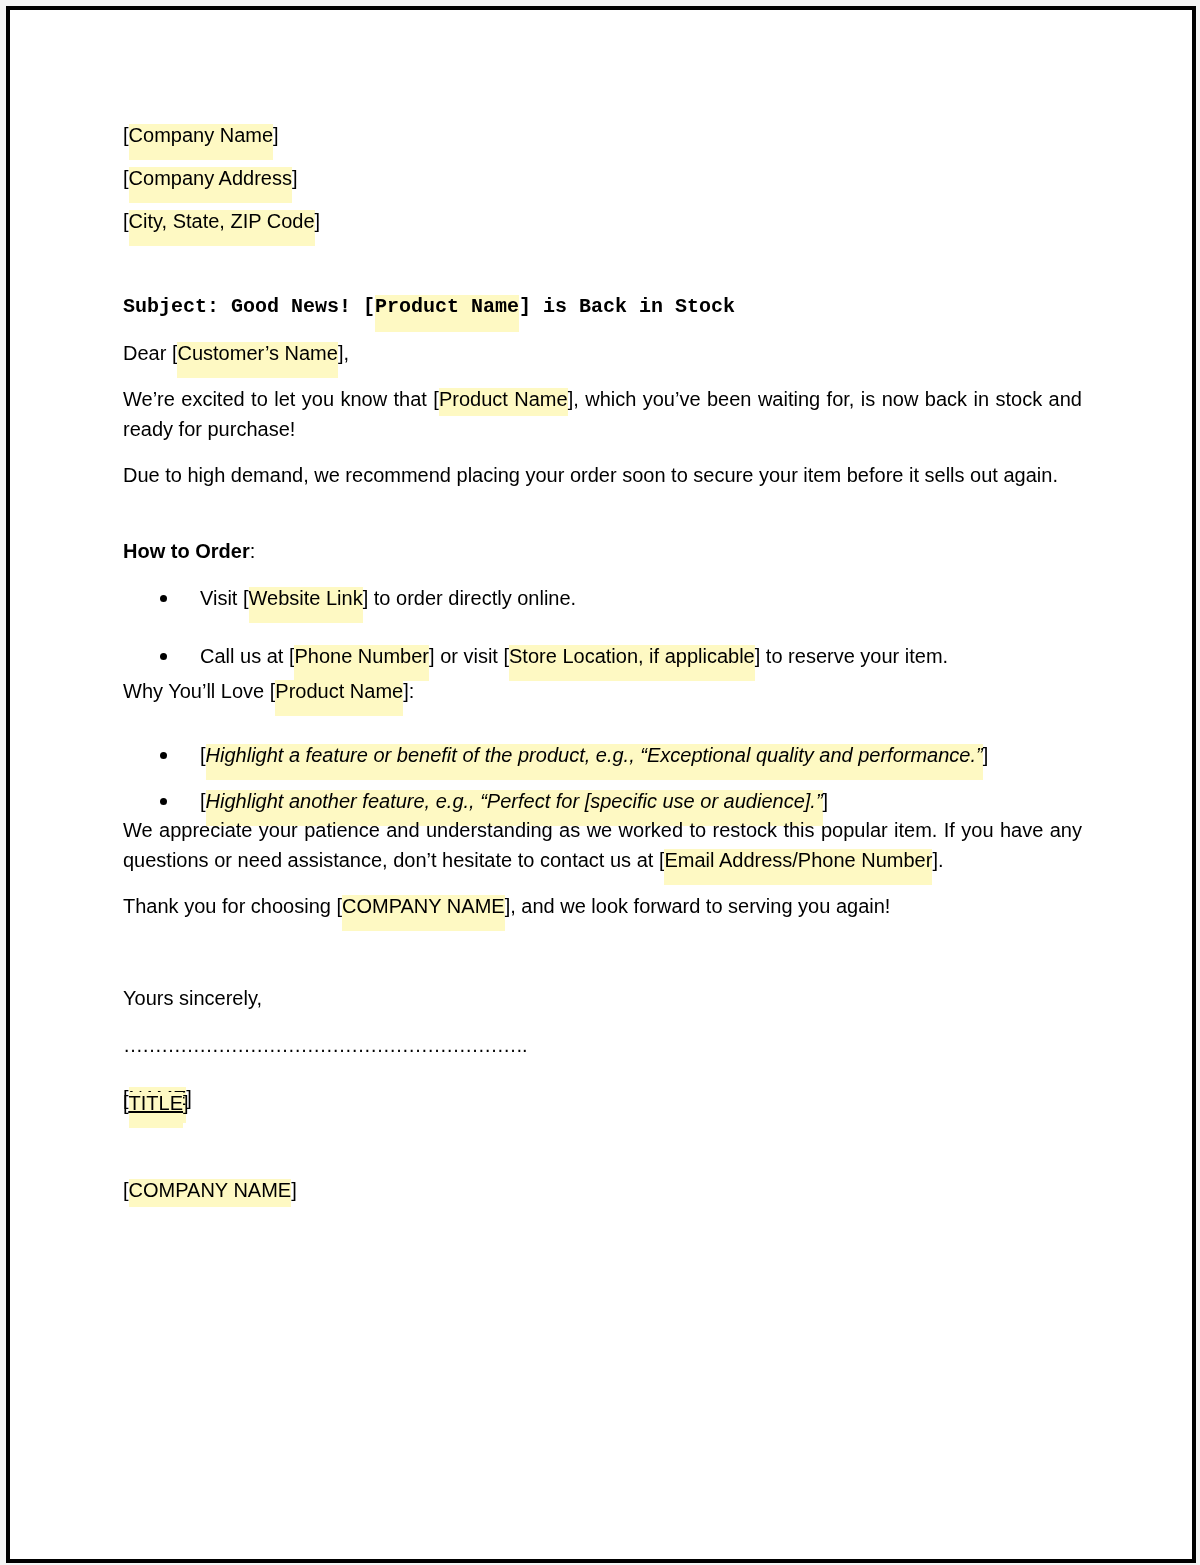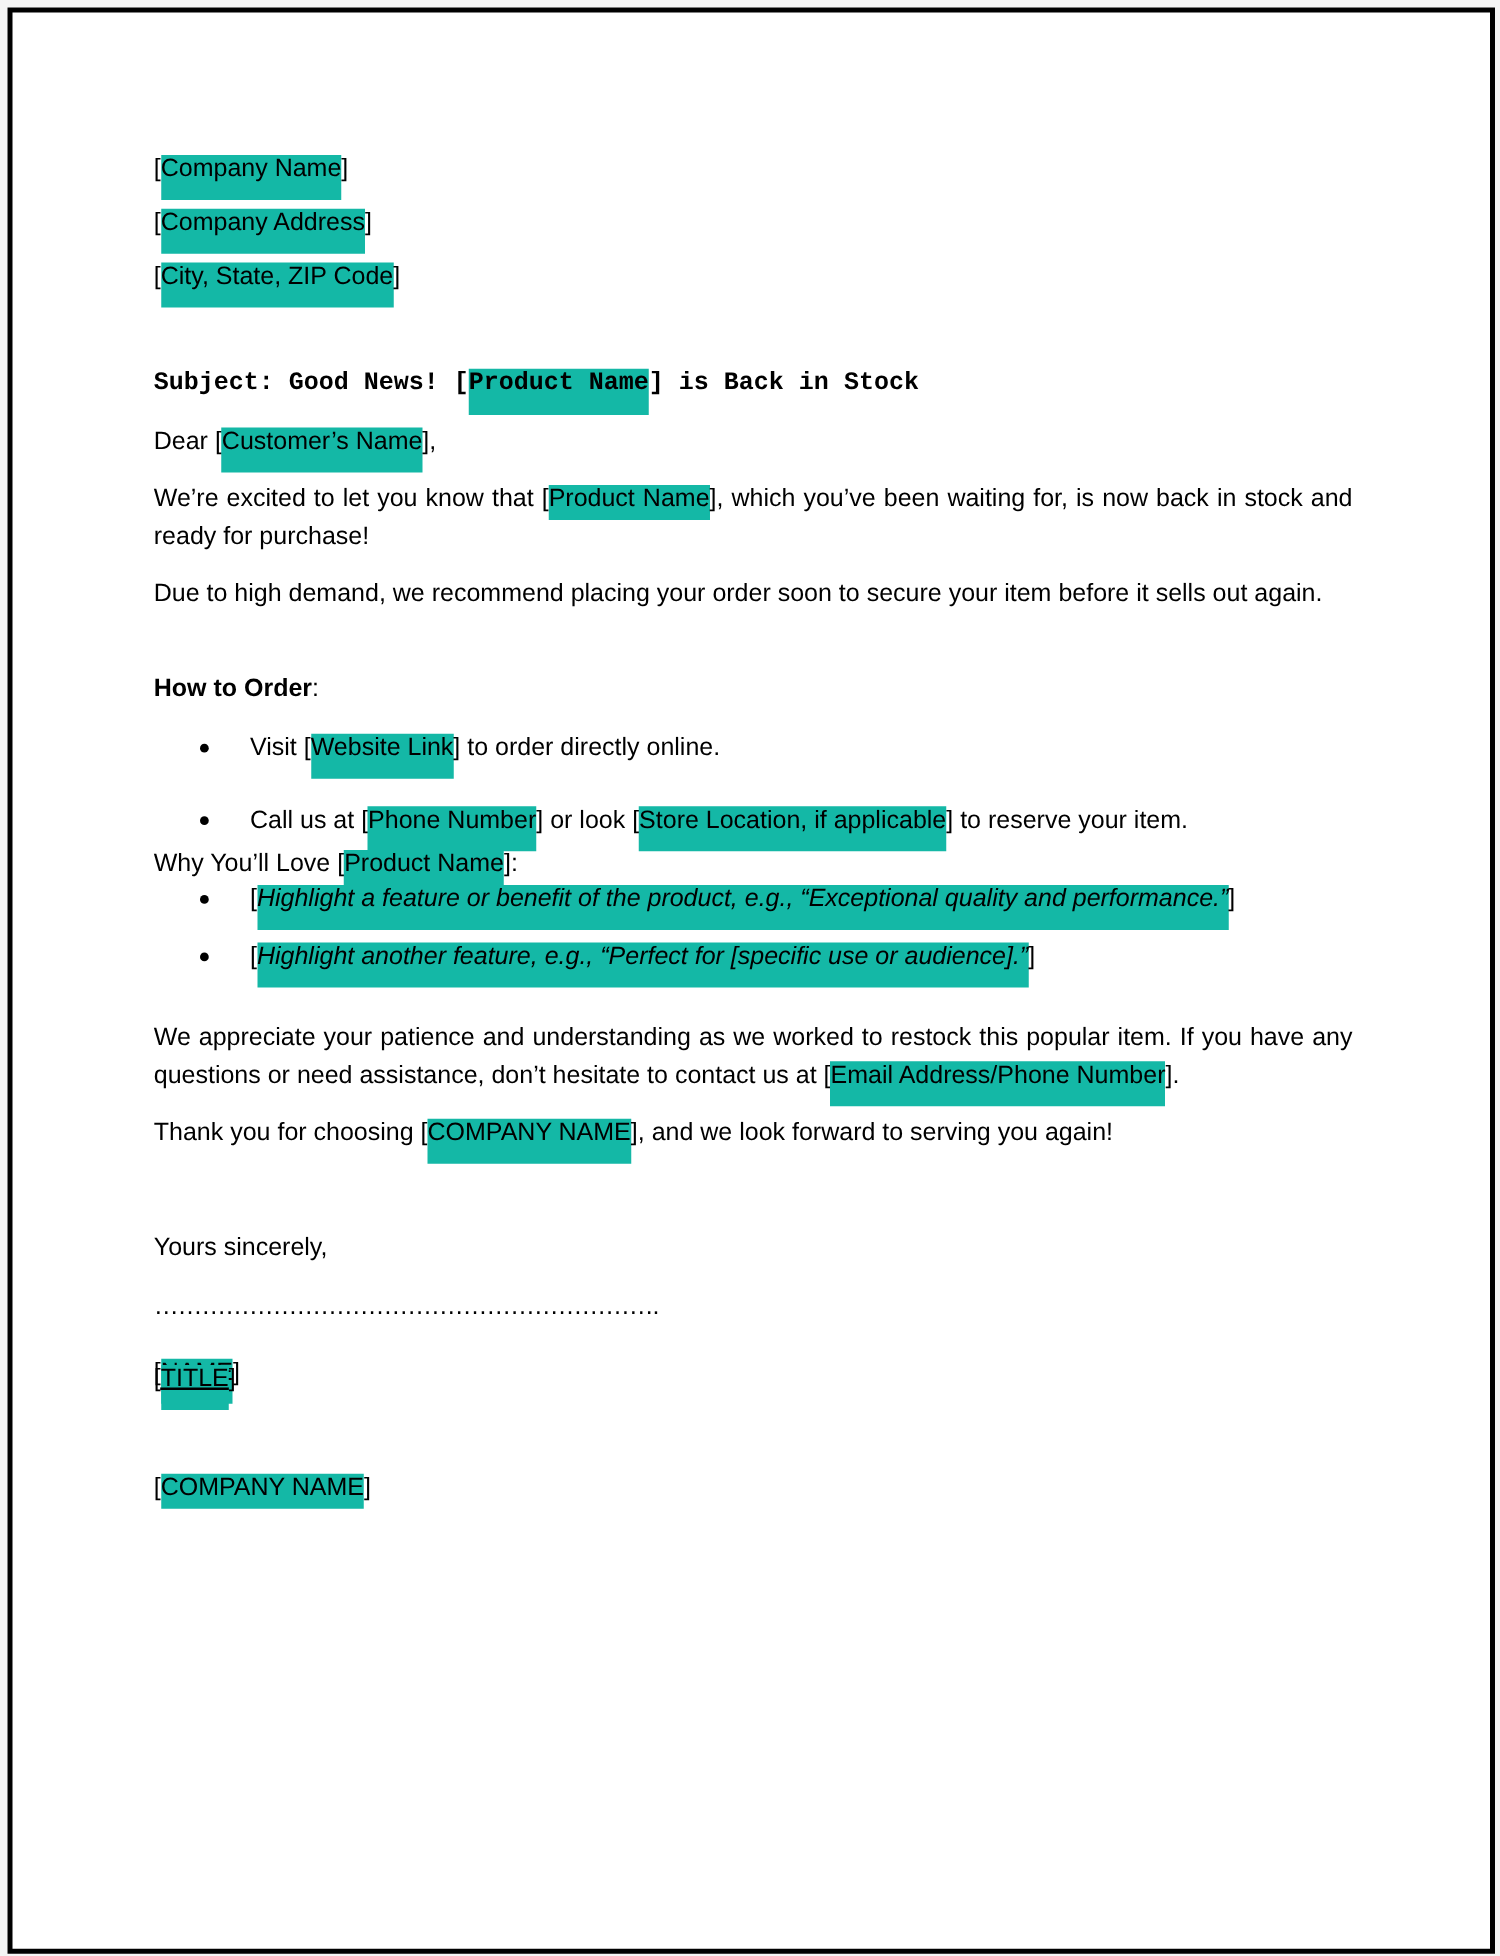--- a/index.html
+++ b/index.html
@@ -9,21 +9,21 @@
     border: 4px solid #000; background: #fff; box-sizing: content-box;
   }
   .content {
     position: absolute; left: 113px; top: 110px; width: 959px;
     font-family: "Liberation Sans", "DejaVu Sans", sans-serif;
     font-size: 20px; color: #000; line-height: 30px;
   }
   .line { margin: 0; white-space: nowrap; }
   .para { margin: 0; text-align: justify; }
   .hl {
-    background: #14b8a6;
+    background: #fef9c3;
     padding-bottom: 14px;
   }
   .hl-lg { }
   .b { font-weight: bold; }
   .i { font-style: italic; }
   ul.bullets { list-style: none; margin: 0; padding: 0; }
   ul.bullets li { position: relative; padding-left: 77px; white-space: nowrap; }
   ul.bullets li .dot {
     position: absolute; left: 37px; top: 12px; width: 7px; height: 7px;
     border-radius: 50%; background: #000;
@@ -49,27 +49,27 @@
 
     <p class="line" style="position:absolute; top:416px;"><span class="b">How to Order</span><span>:</span></p>
 
     <ul class="bullets" style="position:absolute; top:463px; width:959px;">
       <li style="margin-bottom:28px;">
         <span class="dot"></span>
         <span>Visit [</span><span class="hl hl-lg">Website Link</span><span>] to order directly online.</span>
       </li>
       <li>
         <span class="dot"></span>
-        <span>Call us at [</span><span class="hl hl-lg">Phone Number</span><span>] or look [</span><span class="hl hl-lg">Store Location, if applicable</span><span>] to reserve your item.</span>
+        <span>Call us at [</span><span class="hl hl-lg">Phone Number</span><span>] or visit [</span><span class="hl hl-lg">Store Location, if applicable</span><span>] to reserve your item.</span>
       </li>
     </ul>
 
     <p class="line" style="position:absolute; top:556px;"><span>Why You’ll Love [</span><span class="hl hl-lg">Product Name</span><span>]:</span></p>
 
-    <ul class="bullets" style="position:absolute; top:584px; width:959px;">
+    <ul class="bullets" style="position:absolute; top:620px; width:959px;">
       <li style="margin-bottom:16px;">
         <span class="dot"></span>
         <span>[</span><span class="hl hl-lg i">Highlight a feature or benefit of the product, e.g., “Exceptional quality and performance.”</span><span>]</span>
       </li>
       <li>
         <span class="dot"></span>
         <span>[</span><span class="hl hl-lg i">Highlight another feature, e.g., “Perfect for [specific use or audience].”</span><span>]</span>
       </li>
     </ul>
 

